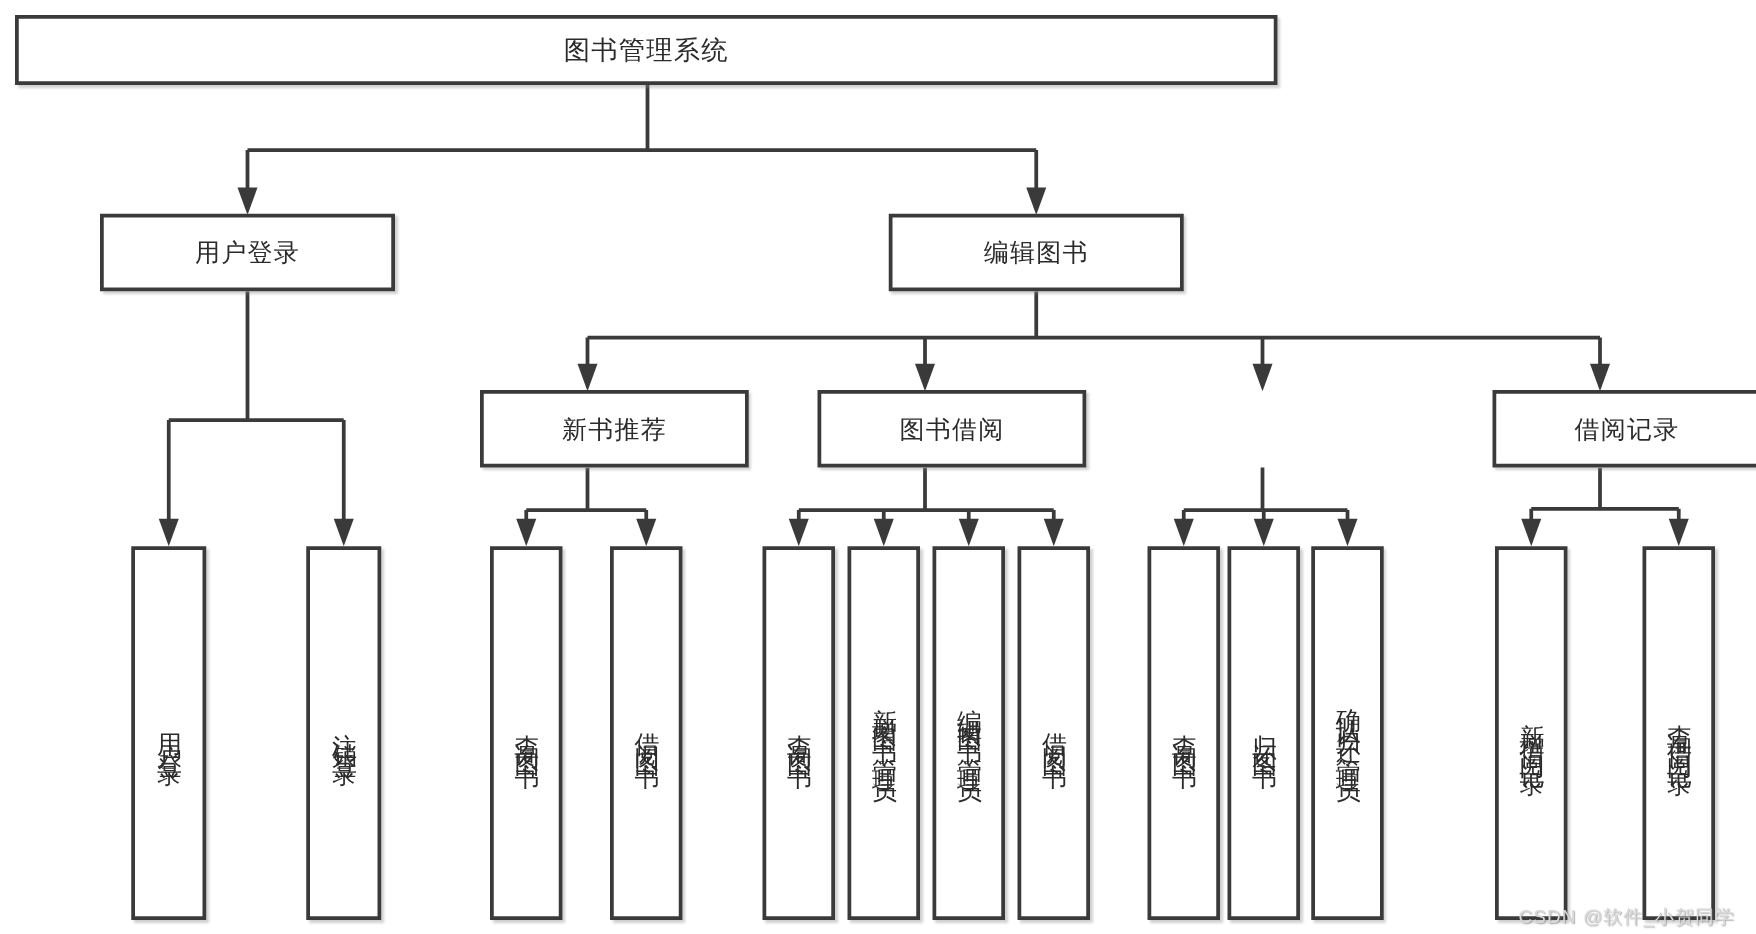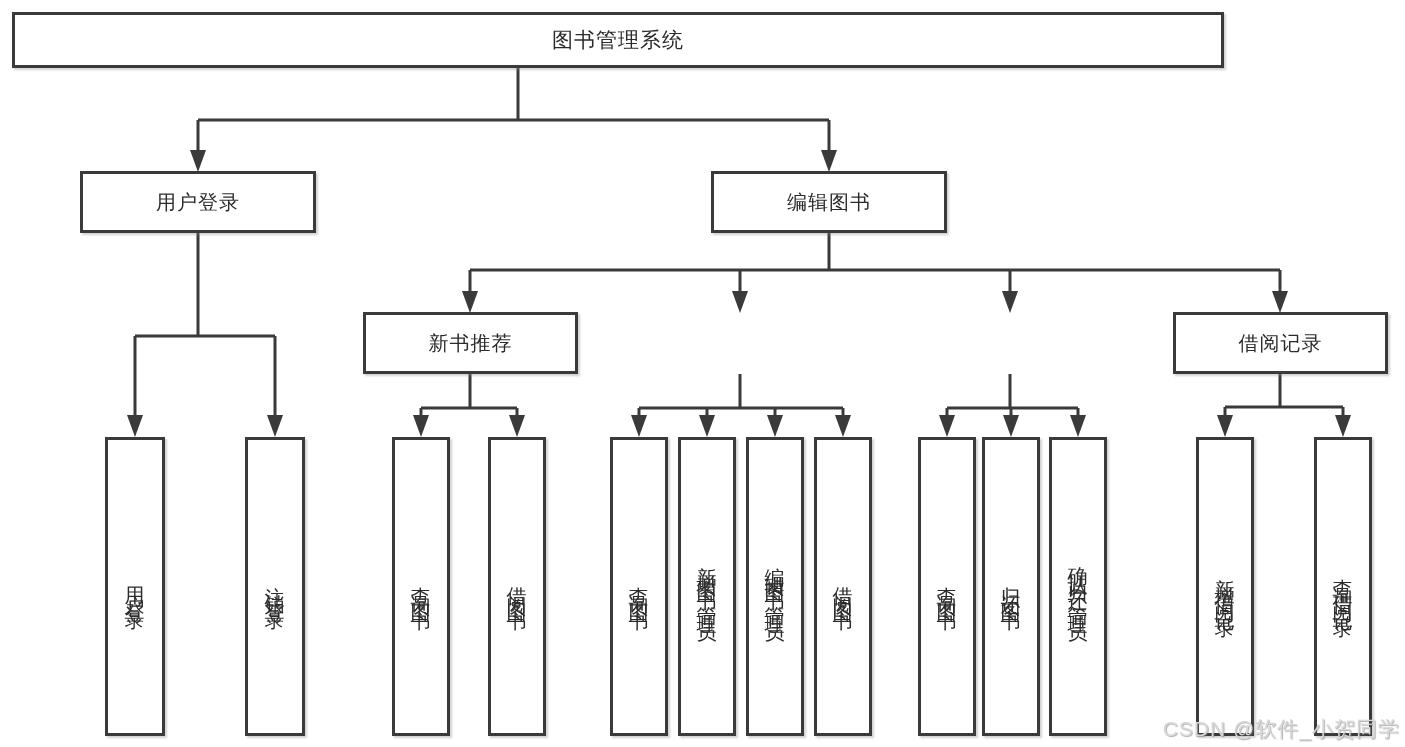--- a/index.html
+++ b/index.html
@@ -39,43 +39,43 @@
     position: absolute;
     background: #fff;
     border: 3px solid var(--line);
     box-shadow: 2px 2px 2px rgba(140,140,140,0.40);
     display: flex;
     align-items: center;
     justify-content: center;
     color: var(--text);
   }
   .root-box {
-    left: 12px; top: 12px; width: 1212px; height: 56px;
+    left: 12px; top: 12px; width: 1010px; height: 56px;
     font-size: 21px; letter-spacing: 1px;
   }
   .l2 { top: 171px; width: 236px; height: 62px; font-size: 20px; letter-spacing: 1px; }
-  .l3 { top: 312px; width: 215px; height: 62px; font-size: 20px; letter-spacing: 1px; }
+  .l3 { top: 312px; width: 215px; height: 62px; font-size: 20px; letter-spacing: 1px; margin-left: 21px; }
 
   .leaf { top: 437px; height: 299px; width: 58px; }
   .leaf-w { width: 60px; }
   .vtext {
     writing-mode: vertical-rl;
     text-orientation: mixed;
     font-size: 20px;
     line-height: 1;
     letter-spacing: 8px;
     color: var(--text);
     white-space: nowrap;
   }
 
   .watermark {
     position: absolute;
-    right: 5px;
+    right: 17px;
     bottom: 4px;
-    font-size: 21px;
+    font-size: 15px;
     color: var(--wm);
     text-shadow: 1px 1px 1px rgba(110,110,110,0.55);
     z-index: 5;
     letter-spacing: 1px;
   }
 </style>
 </head>
 <body>
 
 <div class="canvas">
@@ -126,20 +126,23 @@
   <div class="node l2" style="left:80px">
     <span>用户登录</span>
   </div>
   <div class="node l2" style="left:711px">
     <span>编辑图书</span>
   </div>
 
   <div class="node l3" style="left:363px">
     <span>新书推荐</span>
   </div>
+  <div class="node l3" style="left:633px">
+    <span>图书借阅</span>
+  </div>
   <div class="node l3" style="left:1173px">
     <span>借阅记录</span>
   </div>
 
   <div class="node leaf leaf-w" style="left:105px">
     <span class="vtext">用户登录</span>
   </div>
   <div class="node leaf leaf-w" style="left:245px">
     <span class="vtext">注销登录</span>
   </div>

